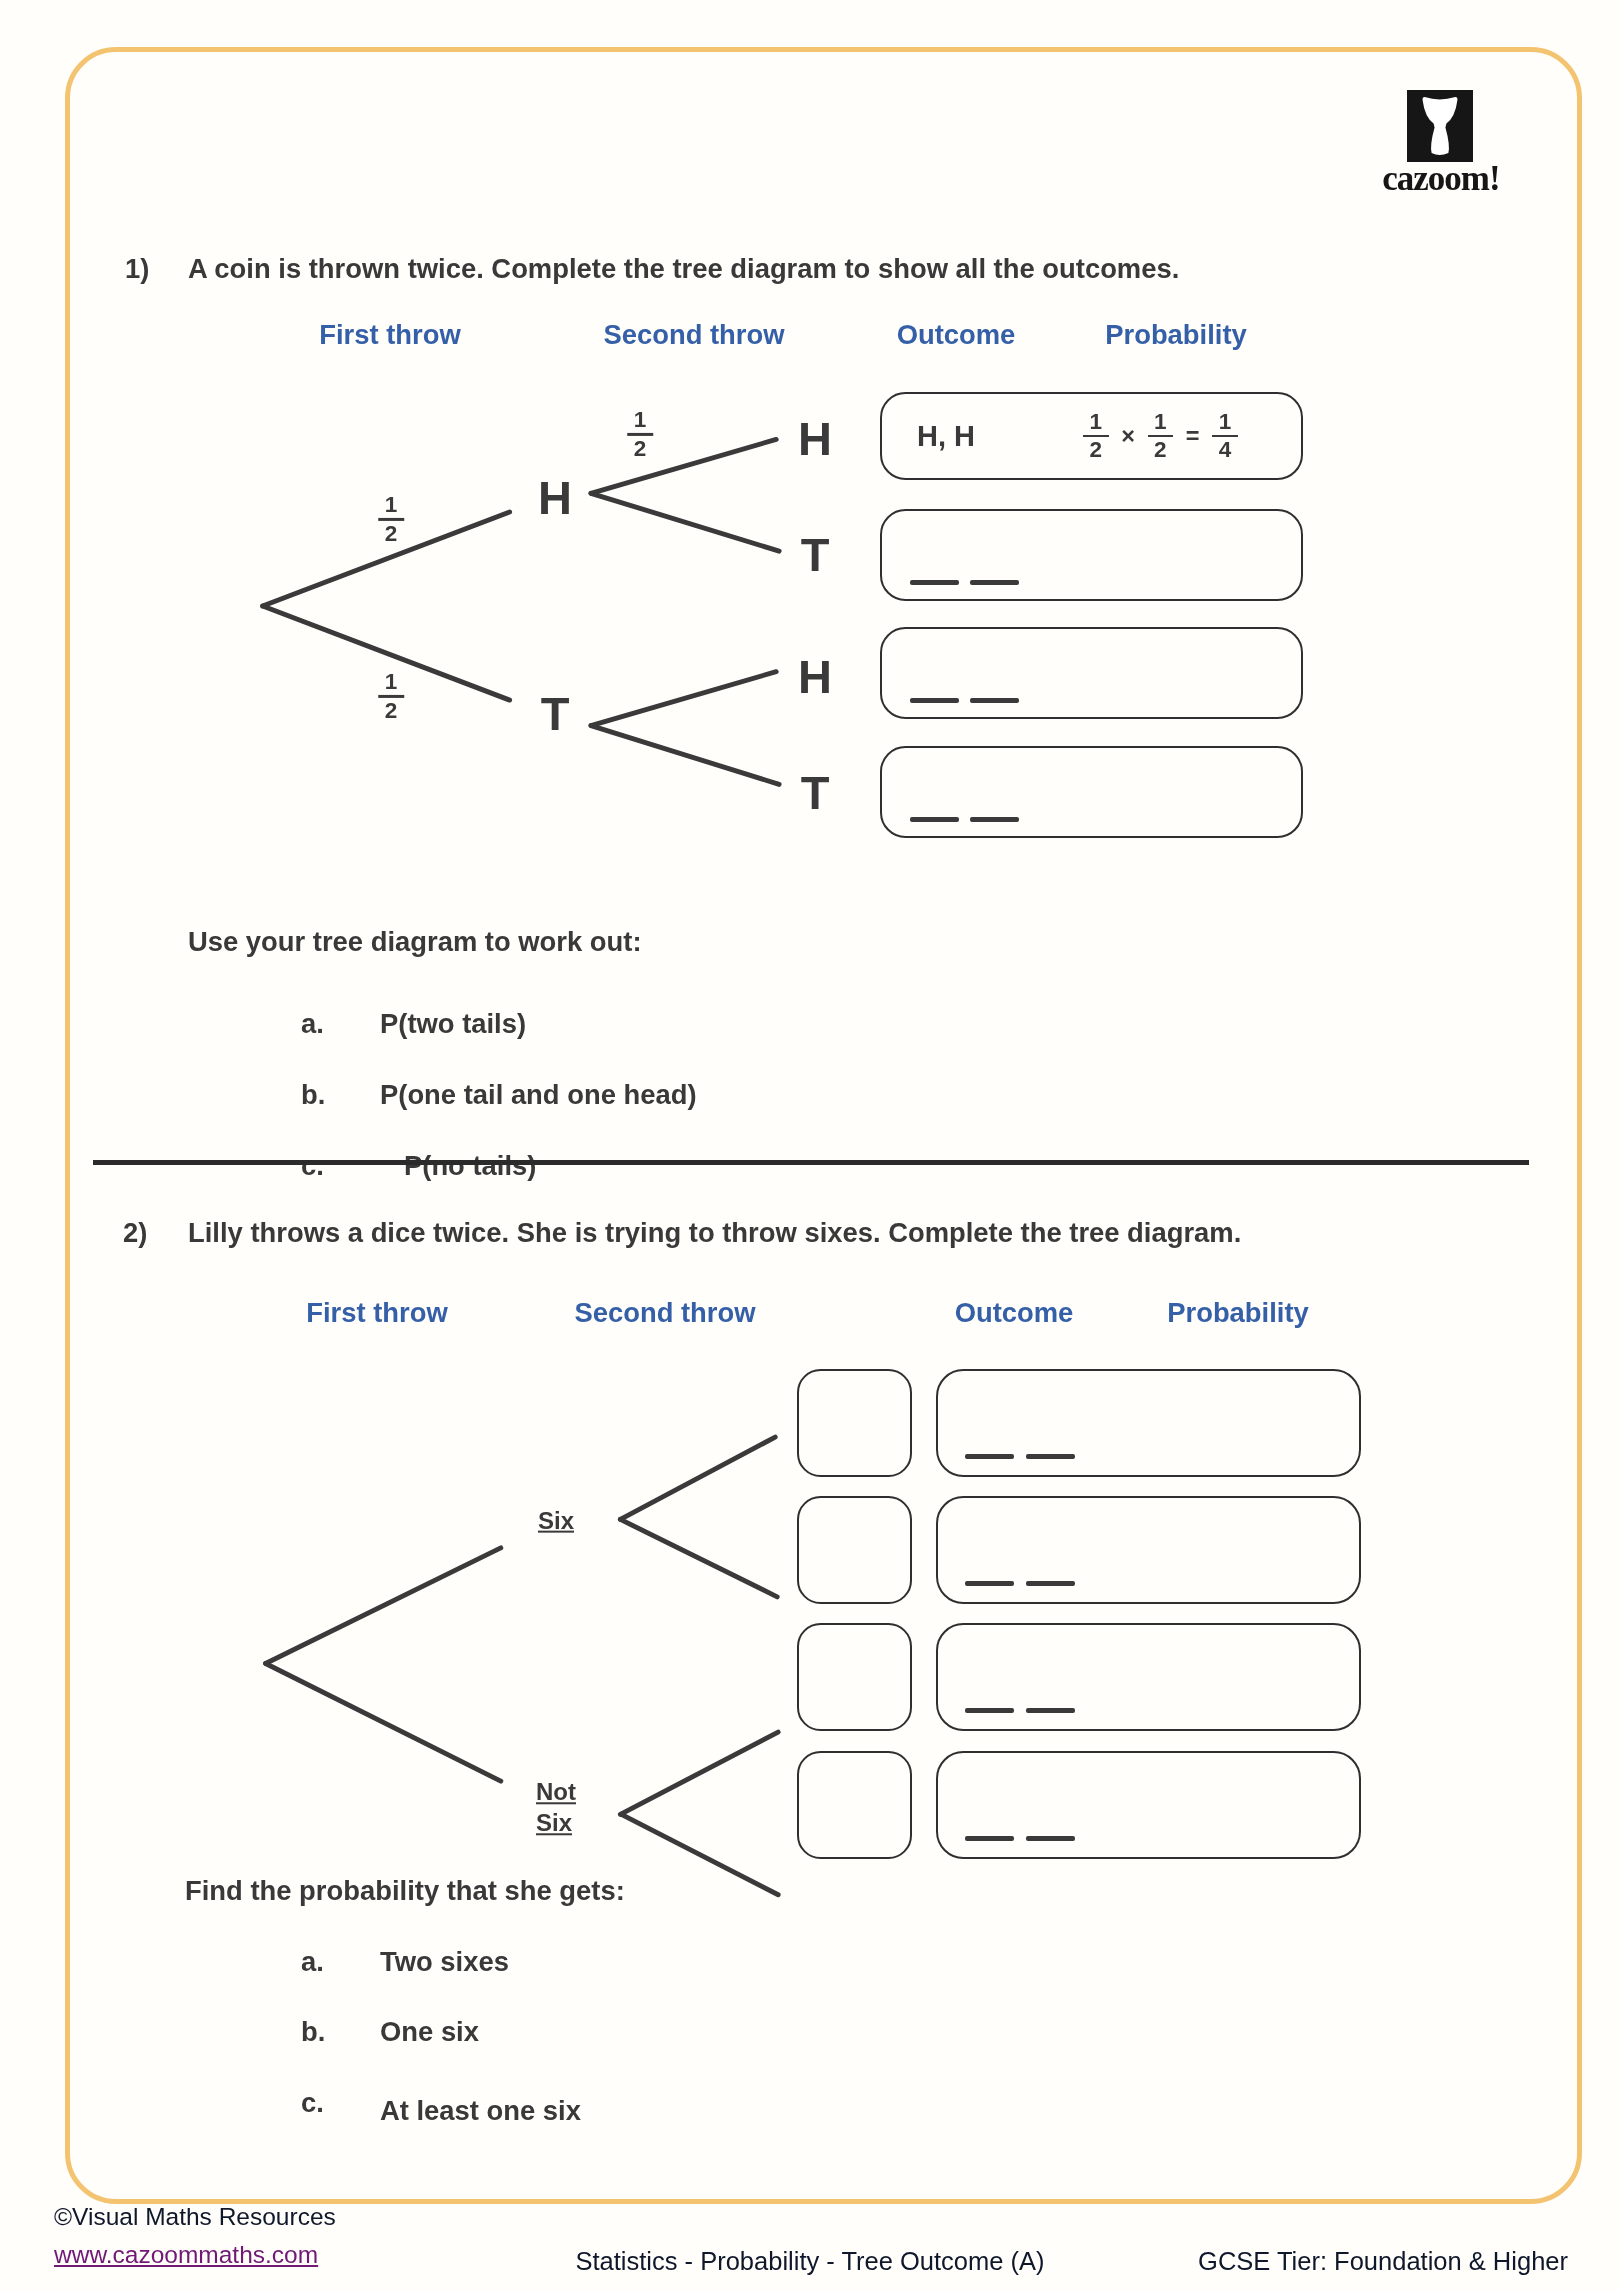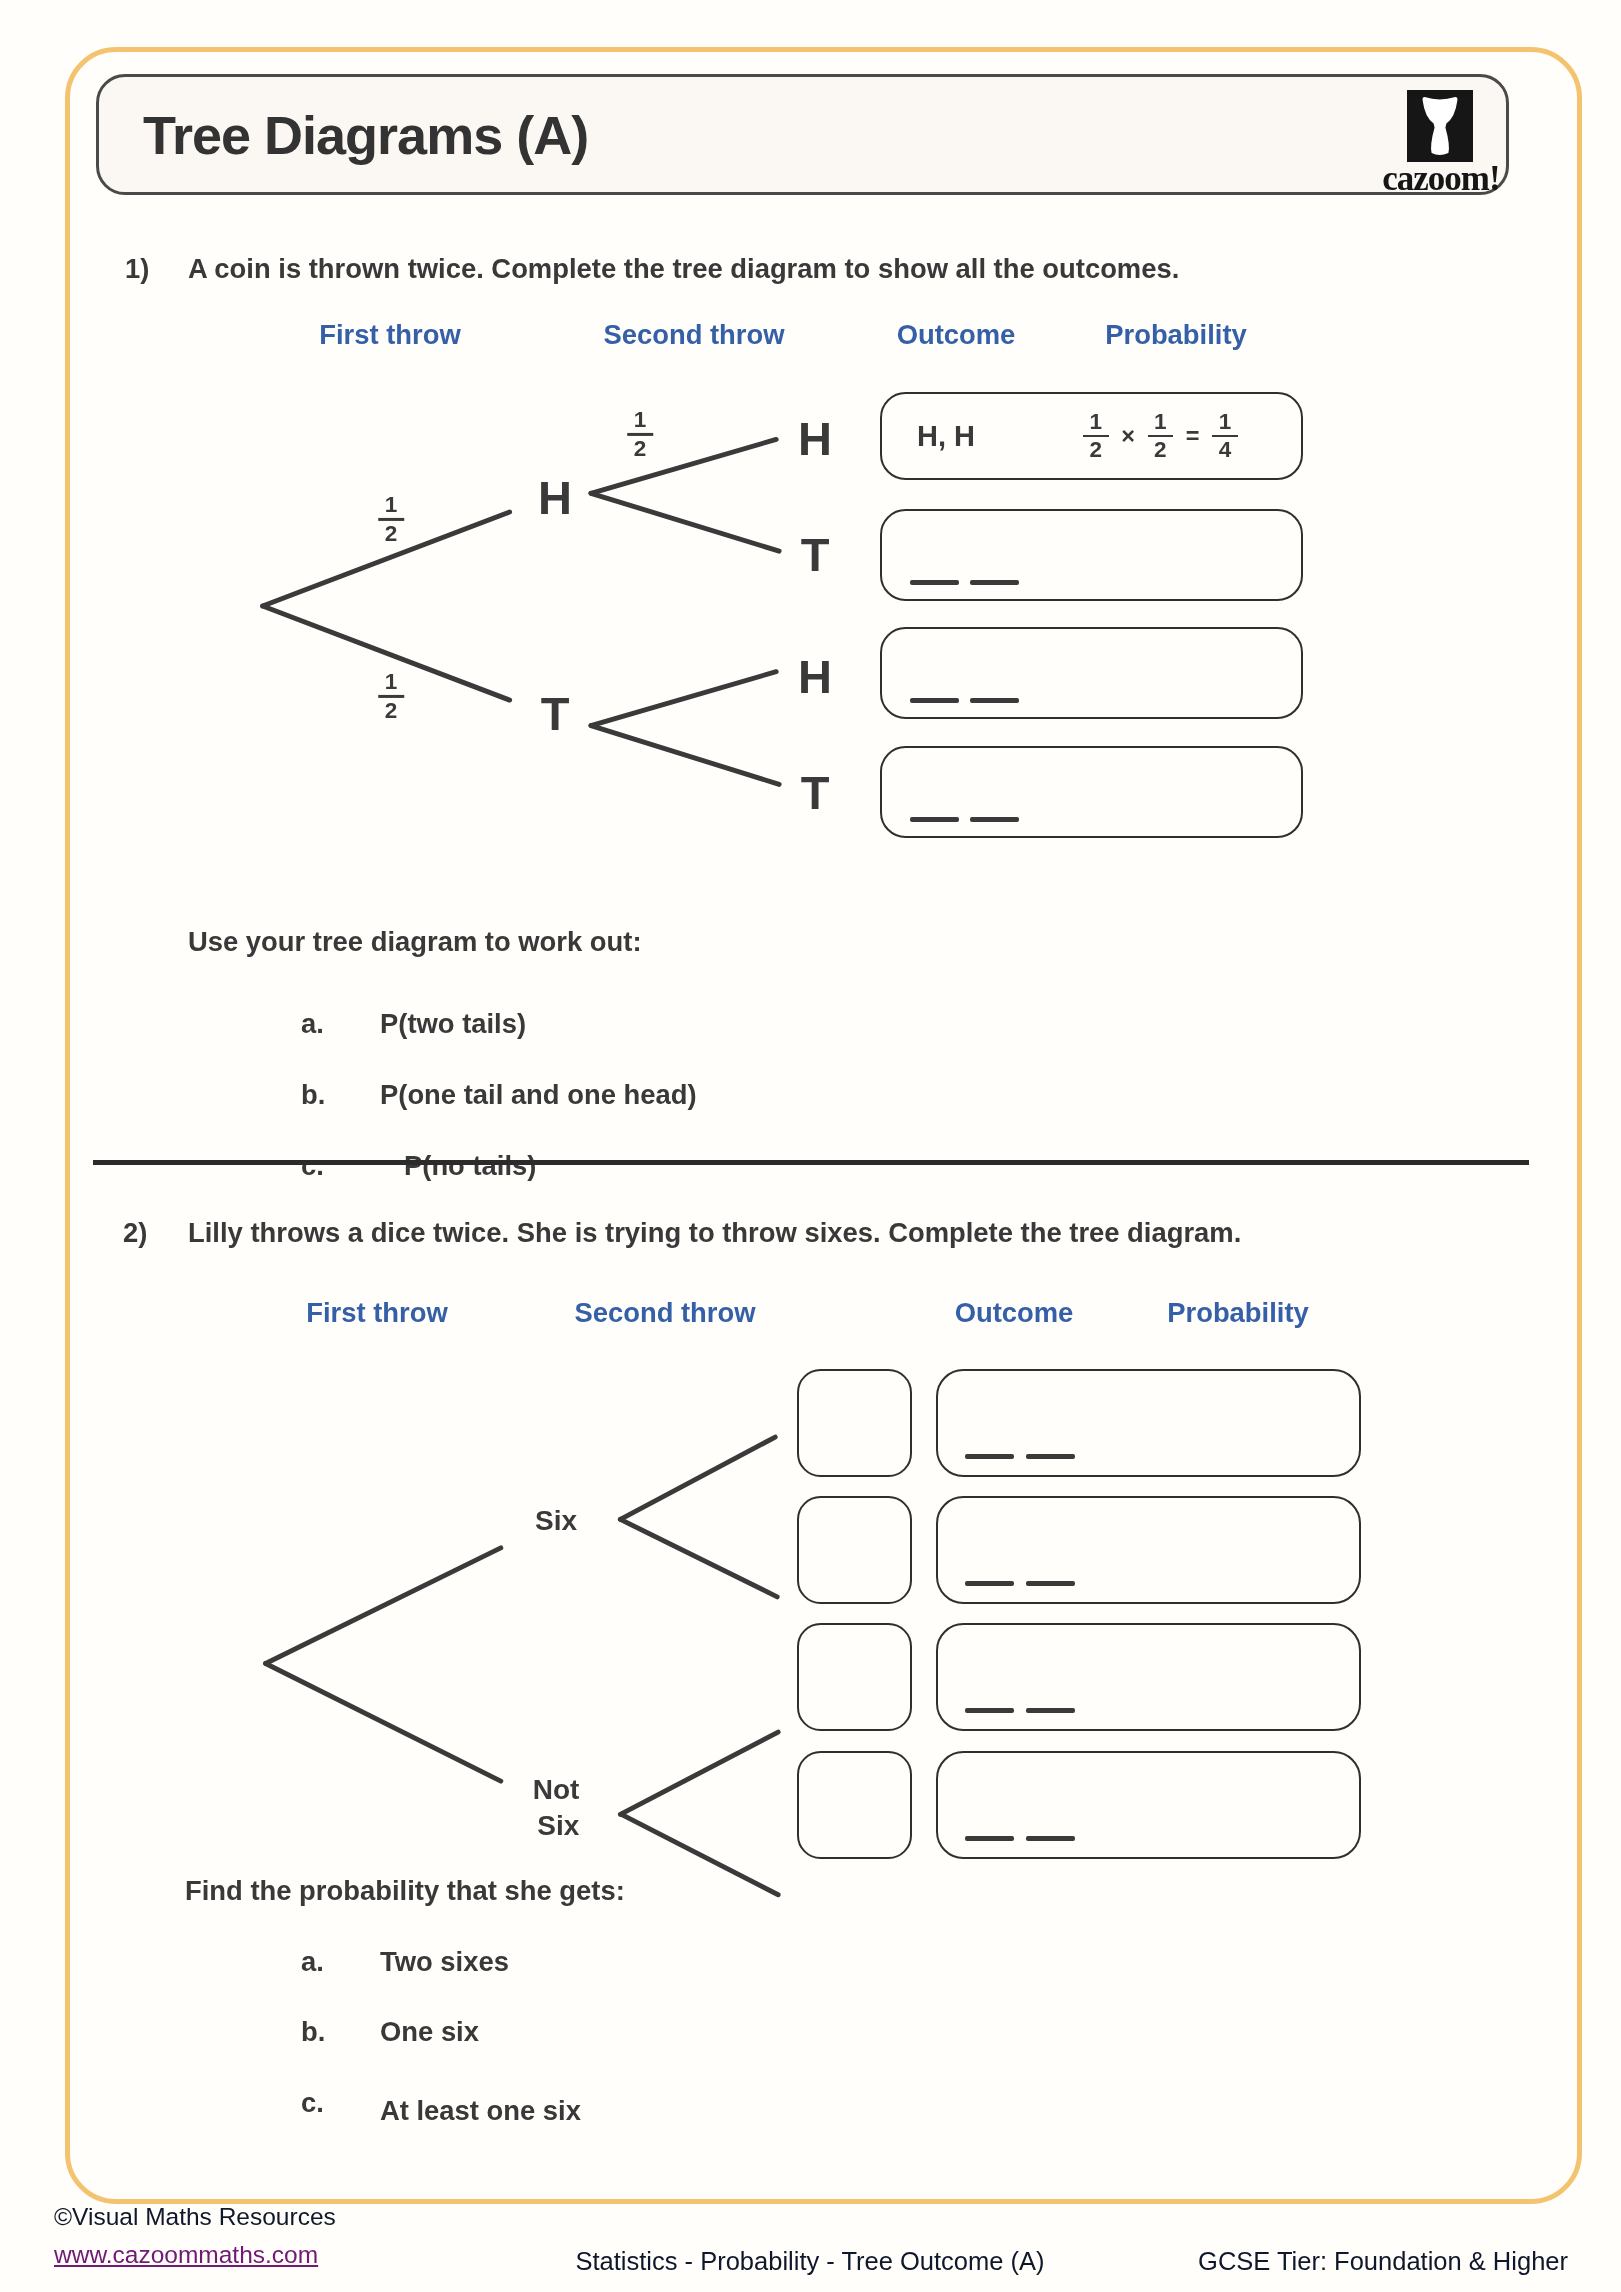--- a/index.html
+++ b/index.html
@@ -17,22 +17,22 @@
   .logo-square{left:1407px;top:90px;width:66px;height:72px;background:#161616;}
   .logo-text{left:1441px;top:159px;transform:translateX(-50%);
         font-family:"Liberation Serif",serif;font-weight:700;font-size:35px;
         color:#161616;letter-spacing:-1px;white-space:nowrap;}
   
   .qtext{font-size:27.4px;font-weight:700;line-height:1.15;white-space:nowrap;color:#393939;}
   .colhead{font-size:27.4px;font-weight:700;color:#3560a8;white-space:nowrap;
         transform:translateX(-50%);}
   .node{font-size:47px;font-weight:700;color:#3a3a3a;transform:translate(-50%,-50%);
         white-space:nowrap;line-height:1;}
-  .node-sm{font-size:28px;font-weight:700;color:#3a3a3a;transform:translate(-50%,-50%);
-        white-space:nowrap;text-align:right;line-height:1.28;}
+  .node-sm{font-size:24px;font-weight:700;color:#3a3a3a;transform:translate(-50%,-50%);
+        white-space:nowrap;text-align:left;line-height:1.28;text-decoration:underline;}
   
   .frac{display:inline-flex;flex-direction:column;align-items:center;
         font-size:22.5px;font-weight:700;color:#3a3a3a;line-height:1.05;}
   .frac .bar{width:25.5px;height:2.9px;background:#3a3a3a;margin:1px 0;}
   .frac-abs{position:absolute;transform:translate(-50%,-50%);}
   
   .obox{position:absolute;border:2.9px solid #2f2f2f;border-radius:25.5px;background:transparent;box-sizing:border-box;}
   .blank{position:absolute;height:4.9px;width:49px;background:#3a3a3a;border-radius:2px;}
   .outcome-text{position:absolute;left:35px;top:50%;transform:translateY(-50%);
         font-size:29px;font-weight:700;}
@@ -44,23 +44,20 @@
   .foot{font-size:24.5px;font-weight:400;color:#0f172a;white-space:nowrap;}
   .foot-link{color:#701a75;text-decoration:underline;}
 </style>
 </head>
 <body>
 
 <div class="page">
 
   <div class="abs yellow-border"></div>
 
-  <div class="abs title-box">
-    <span class="title-text">Tree Diagrams (A)</span>
-  </div>
   <div class="abs logo-square">
     <svg width="66" height="72" viewBox="0 0 67 73">
       <path d="M18 7 Q33 12 49 7 Q52 7 51 11 Q49 27 40 34 L39 38 Q44 56 42 64 Q33 68 25 64 Q23 56 28 38 L27 34 Q18 27 16 11 Q15 7 18 7 Z" fill="#ffffff"></path>
     </svg>
   </div>
   <div class="abs logo-text">cazoom!</div>
 
   <svg class="abs tree-svg" viewBox="0 0 1654 2339">
     <g stroke="#3a3a3a" stroke-width="5" stroke-linecap="round">
       <line x1="268" y1="618" x2="520" y2="522"></line>

